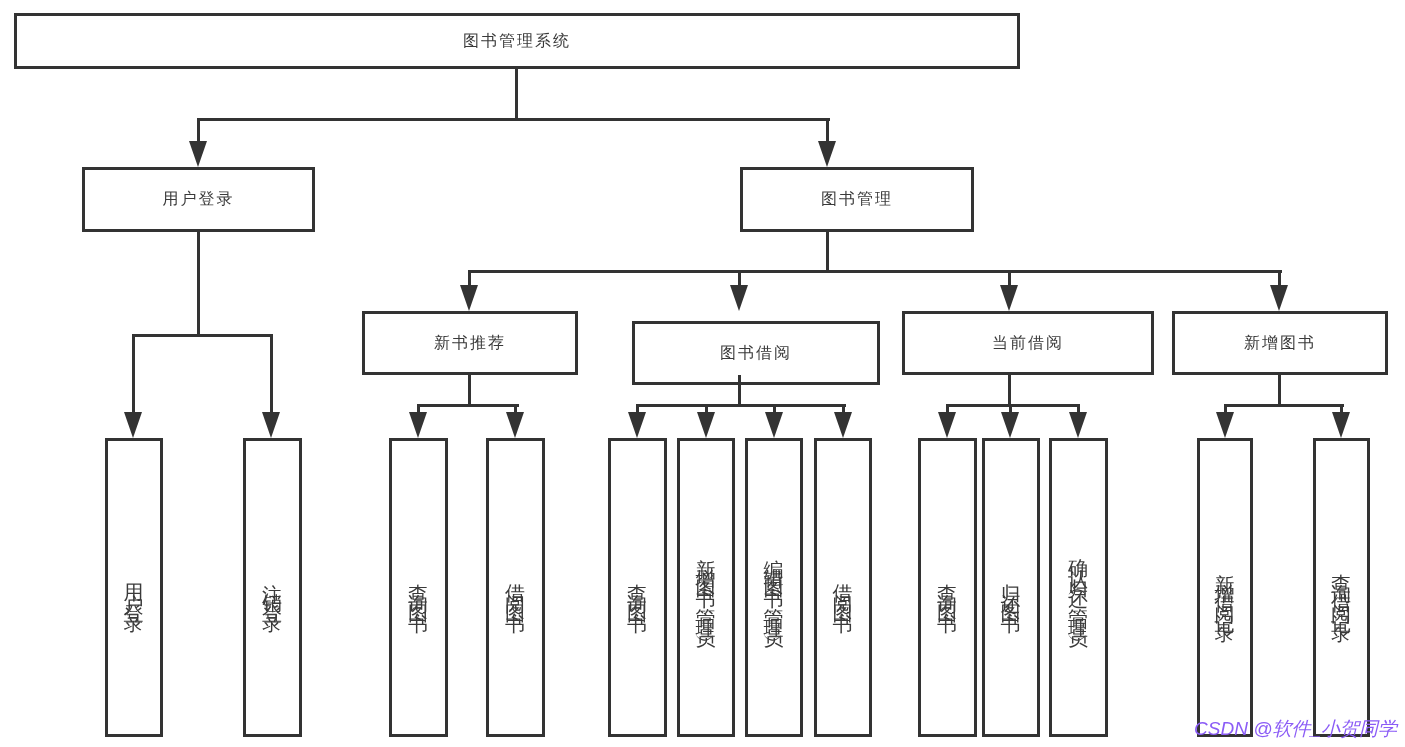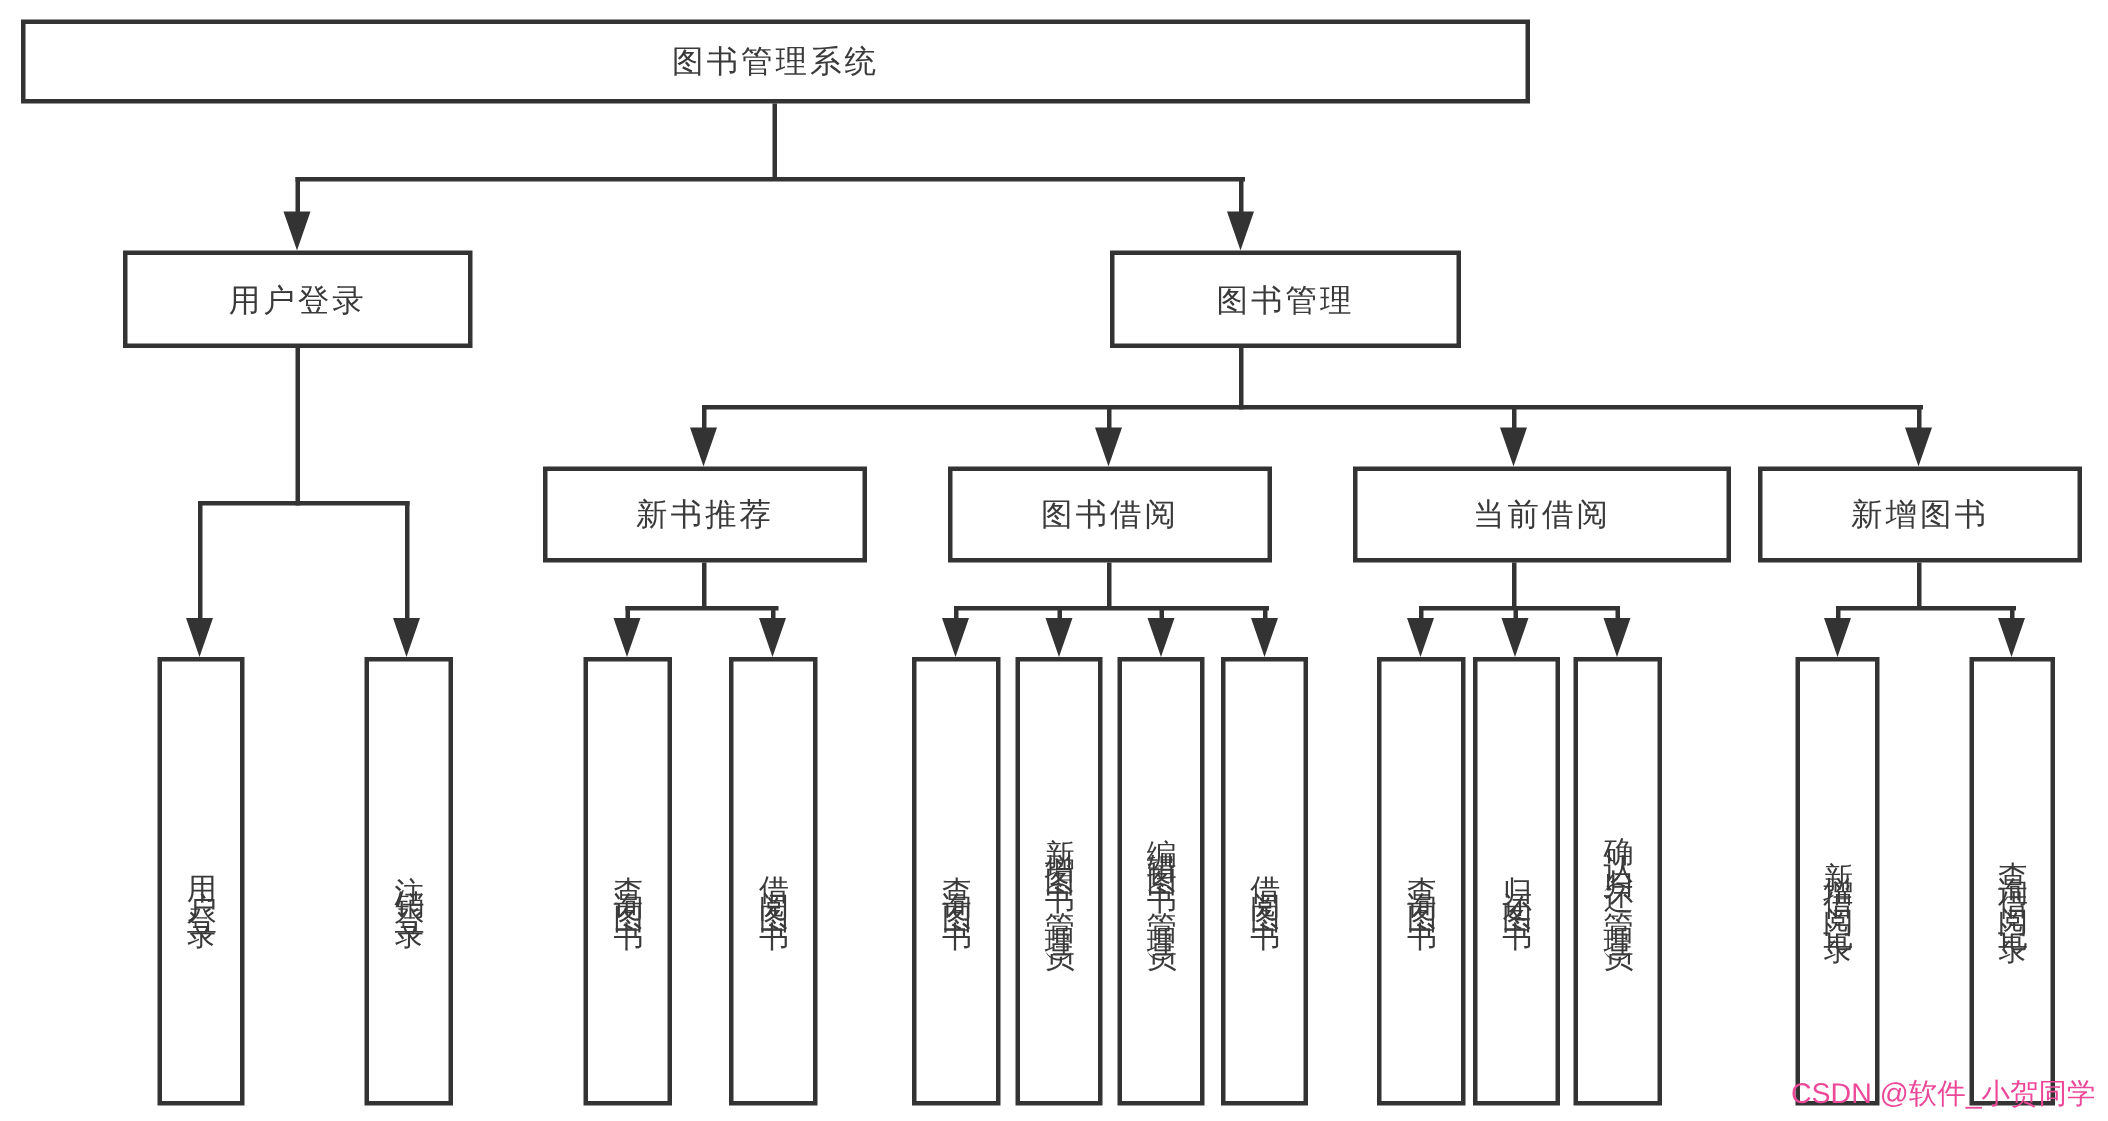--- a/index.html
+++ b/index.html
@@ -13,41 +13,42 @@
   .box{
     position:absolute;
     box-sizing:border-box;
     border:3px solid #333333;
     background:#ffffff;
     display:flex;
     align-items:center;
     justify-content:center;
     color:#3a3a3a;
   }
-  .hlabel{font-size:21px;letter-spacing:2px;}
+  .hlabel{font-size:16px;letter-spacing:2px;}
   .leaf .vtext{
     writing-mode:vertical-rl;
     text-orientation:mixed;
     font-size:20px;
     letter-spacing:10px;
     line-height:1.1;
     color:#3a3a3a;
   }
   .ln{position:absolute;background:#333333;}
   .arr{
     position:absolute;width:0;height:0;
     border-left:9px solid transparent;
     border-right:9px solid transparent;
     border-top:26px solid #333333;
   }
   .watermark{
     position:absolute;
     font-size:19px;
-    color:#ec4899;
+    color:#8b5cf6;
     white-space:nowrap;
+    font-style:italic;
   }
 </style>
 </head>
 <body>
 
 <div class="canvas">
 
   <div class="box hlabel" style="left:14px;top:13px;width:1006px;height:56px;">图书管理系统</div>
 
   <div class="ln" style="left:515px;top:69px;width:3px;height:51px;"></div>
@@ -72,21 +73,21 @@
   <div class="ln" style="left:468px;top:270px;width:3px;height:17px;"></div>
   <div class="ln" style="left:738px;top:270px;width:3px;height:17px;"></div>
   <div class="ln" style="left:1008px;top:270px;width:3px;height:17px;"></div>
   <div class="ln" style="left:1278px;top:270px;width:3px;height:17px;"></div>
   <div class="arr" style="left:460px;top:285px;"></div>
   <div class="arr" style="left:730px;top:285px;"></div>
   <div class="arr" style="left:1000px;top:285px;"></div>
   <div class="arr" style="left:1270px;top:285px;"></div>
 
   <div class="box hlabel" style="left:362px;top:311px;width:216px;height:64px;">新书推荐</div>
-  <div class="box hlabel" style="left:632px;top:311px;width:216px;height:64px;">图书借阅</div>
+  <div class="box hlabel" style="left:632px;top:321px;width:248px;height:64px;">图书借阅</div>
   <div class="box hlabel" style="left:902px;top:311px;width:252px;height:64px;">当前借阅</div>
   <div class="box hlabel" style="left:1172px;top:311px;width:216px;height:64px;">新增图书</div>
 
   <div class="ln" style="left:468px;top:375px;width:3px;height:31px;"></div>
   <div class="ln" style="left:417px;top:404px;width:102px;height:3px;"></div>
   <div class="ln" style="left:417px;top:404px;width:3px;height:10px;"></div>
   <div class="ln" style="left:514px;top:404px;width:3px;height:10px;"></div>
   <div class="arr" style="left:409px;top:412px;"></div>
   <div class="arr" style="left:506px;top:412px;"></div>
 

